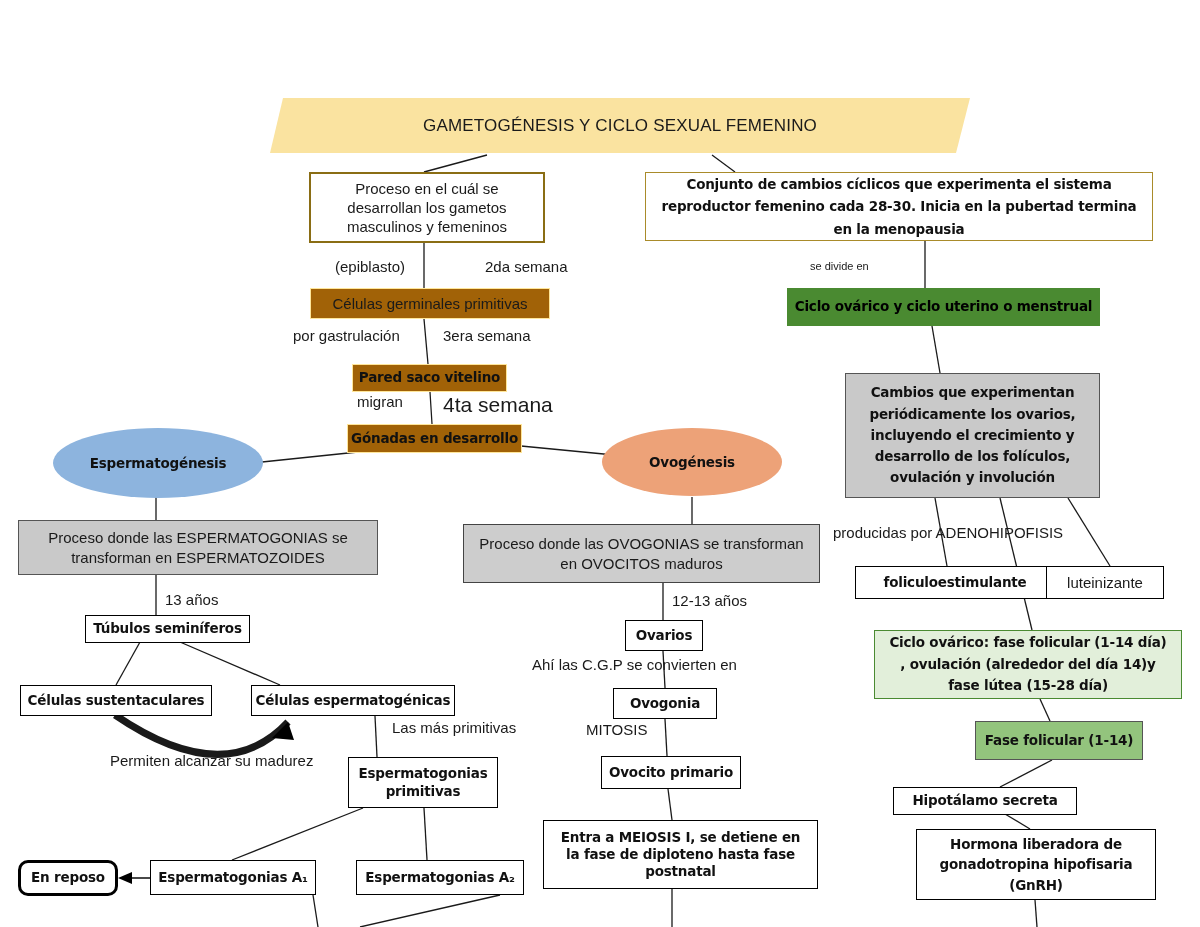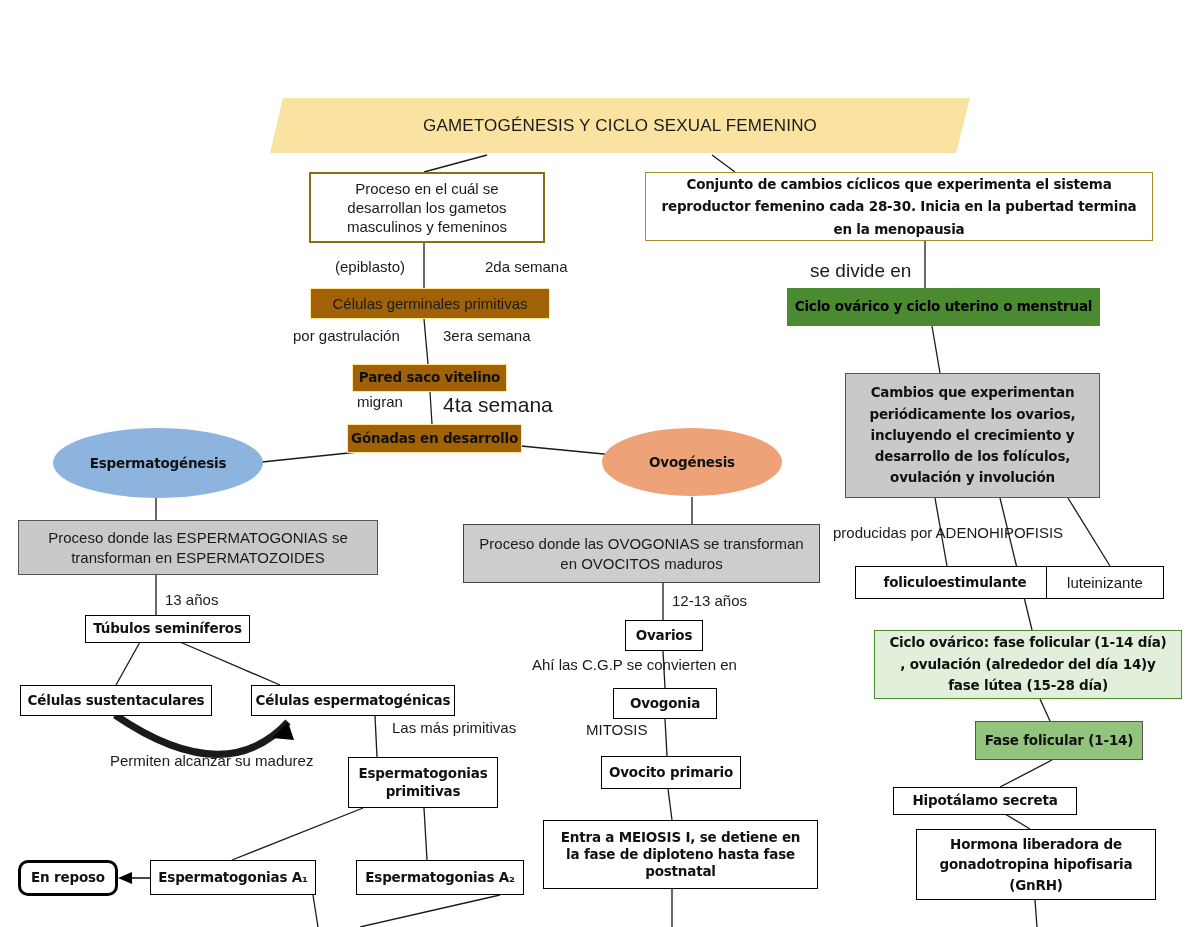--- a/index.html
+++ b/index.html
@@ -178,21 +178,21 @@
   <div class="lbl" style="left:532px;top:656px;font-size:15px;">Ahí las C.G.P se  convierten en</div>
 
   <div class="node bx-white t-bold" style="left:613px;top:688px;width:104px;height:31px;font-size:13.5px;">Ovogonia</div>
 
   <div class="lbl" style="left:586px;top:721px;font-size:15px;">MITOSIS</div>
 
   <div class="node bx-white t-bold" style="left:601px;top:756px;width:140px;height:33px;font-size:13.5px;">Ovocito primario</div>
 
   <div class="node bx-white t-bold" style="left:543px;top:820px;width:275px;height:69px;font-size:13.5px;padding:2px 10px;">Entra a MEIOSIS I, se detiene en la fase de diploteno hasta fase postnatal</div>
 
-  <div class="lbl" style="left:810px;top:260px;font-size:19px;">se divide en</div>
+  <div class="lbl" style="left:810px;top:260px;font-size:11px;">se divide en</div>
 
   <div class="node bx-greendark t-bold" style="left:787px;top:288px;width:313px;height:38px;font-size:13.5px;color:#000000;">Ciclo ovárico y ciclo uterino o menstrual</div>
 
   <div class="node bx-gray t-bold" style="left:845px;top:373px;width:255px;height:125px;font-size:13.5px;padding:2px 12px;line-height:1.58;">Cambios que experimentan periódicamente los ovarios, incluyendo el crecimiento y desarrollo de los folículos, ovulación y involución</div>
 
   <div class="lbl" style="left:833px;top:524px;font-size:15px;">producidas por ADENOHIPOFISIS</div>
 
   <div class="node bx-white t-bold" style="left:855px;top:566px;width:200px;height:33px;font-size:13.5px;">foliculoestimulante</div>
 
   <div class="node bx-white t-thin" style="left:1046px;top:566px;width:118px;height:33px;font-size:15px;">luteinizante</div>

